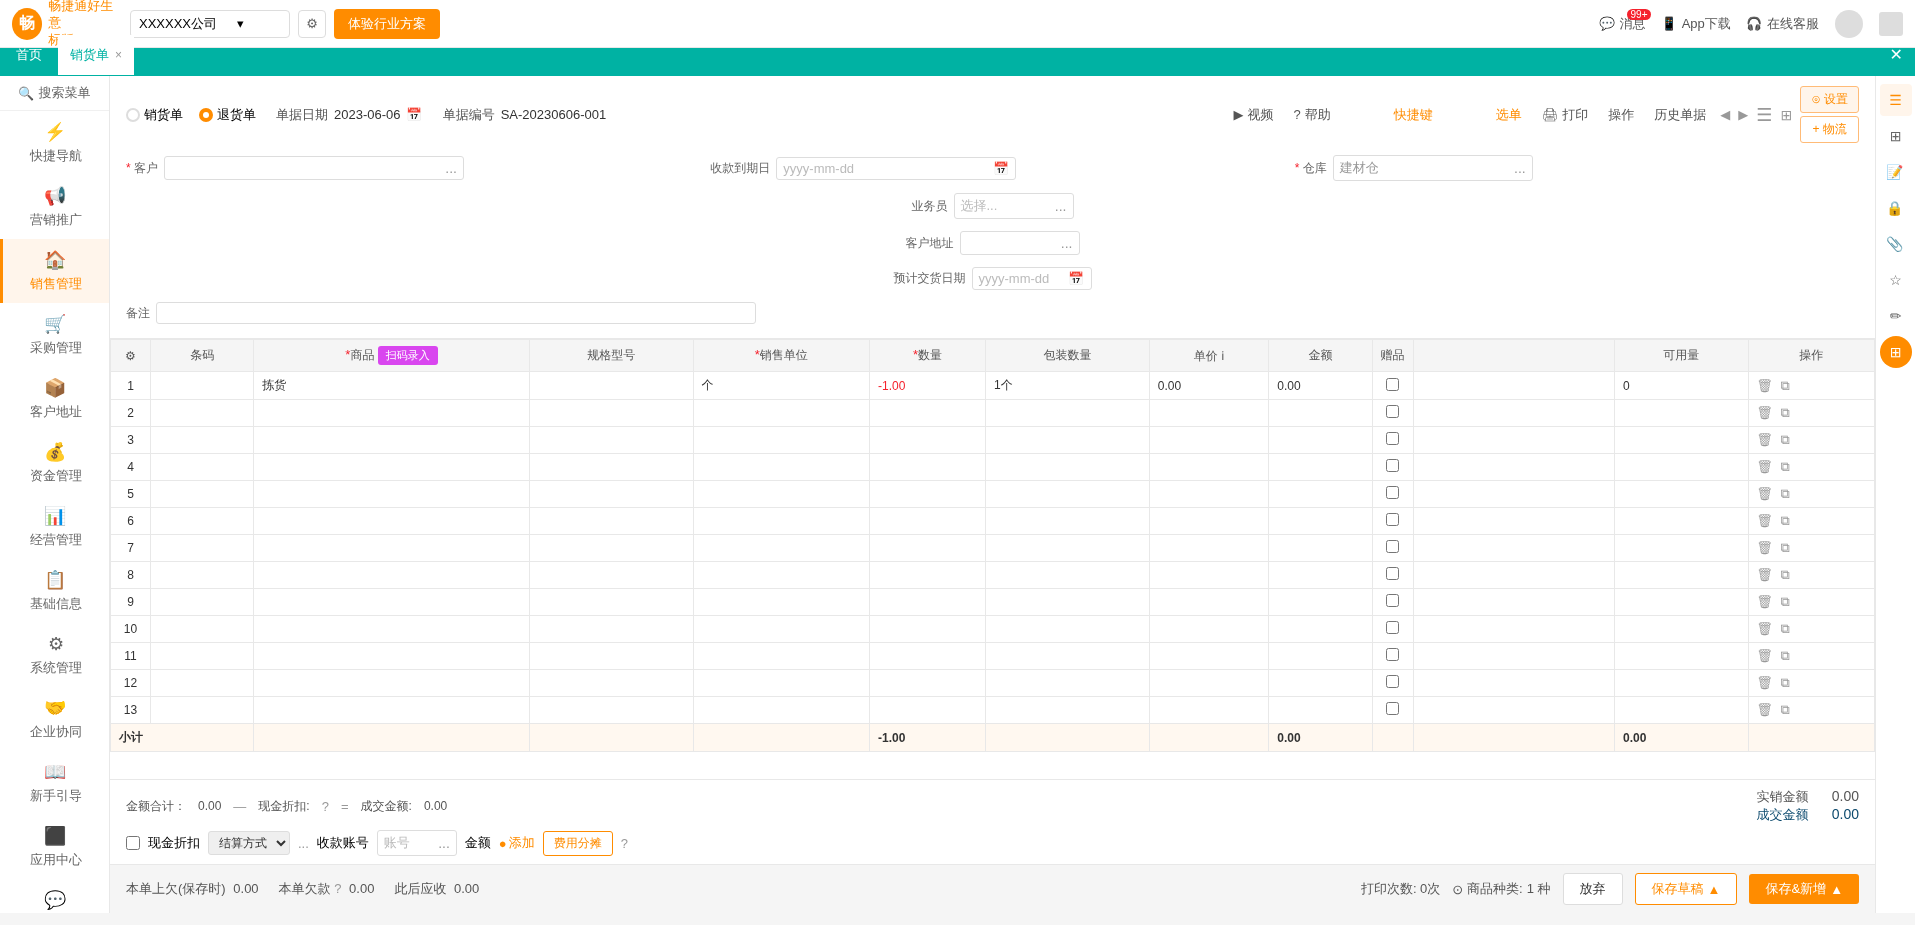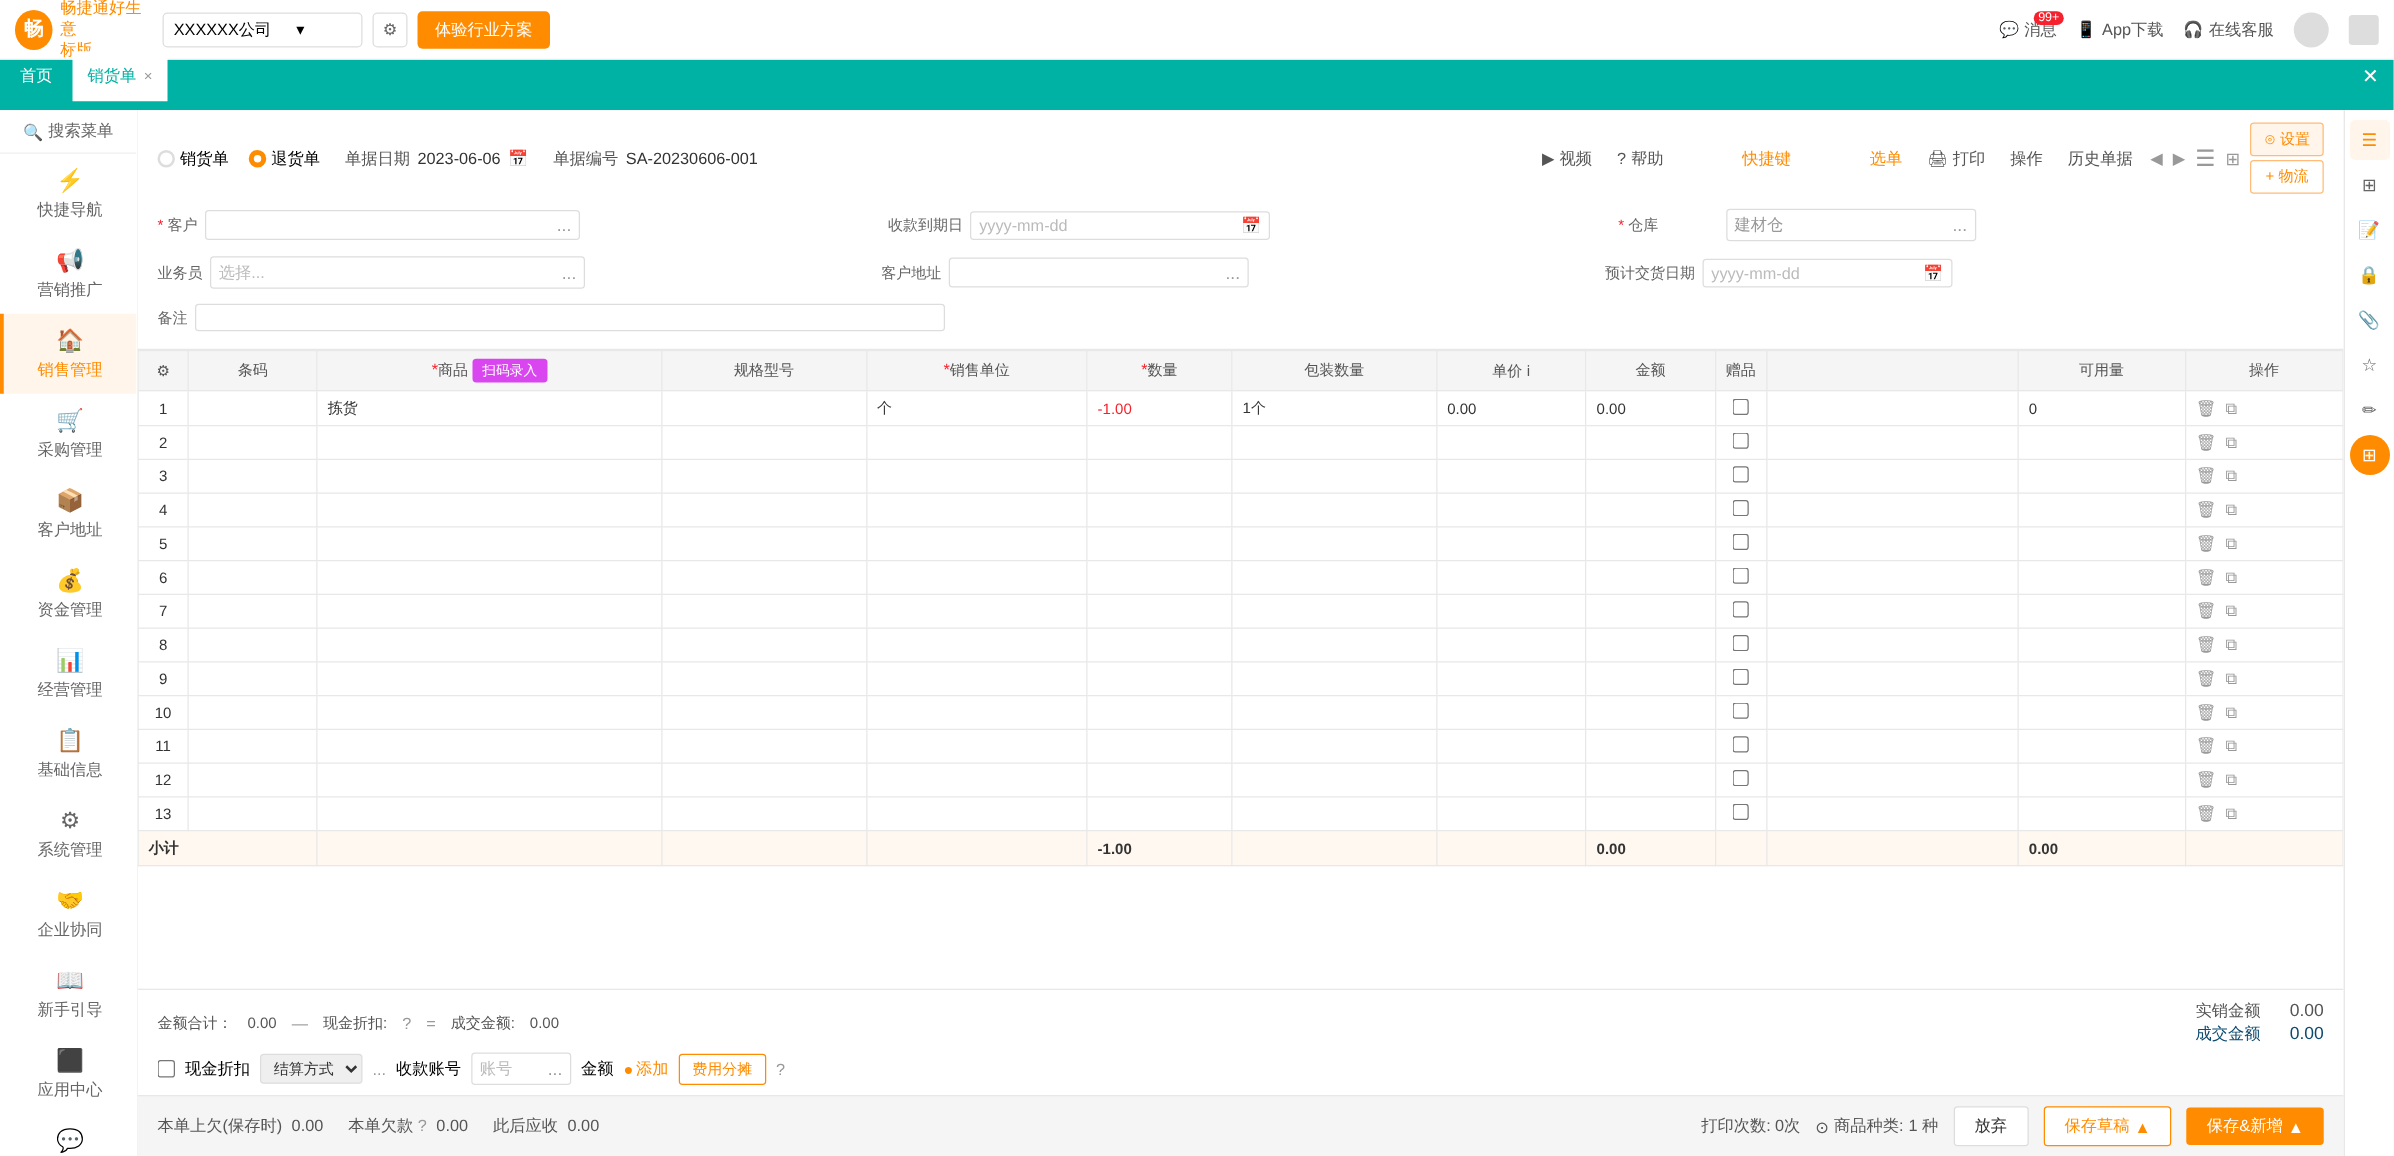--- a/index.html
+++ b/index.html
@@ -12,21 +12,21 @@
     .brand-text { font-size: 11px; color: #ff8c00; line-height: 1.3; }
     .company-selector { display: flex; align-items: center; gap: 20px; border: 1px solid #ddd; border-radius: 4px; padding: 4px 8px; cursor: pointer; min-width: 160px; }
     .gear-btn { width: 28px; height: 28px; border: 1px solid #ddd; border-radius: 4px; display: flex; align-items: center; justify-content: center; cursor: pointer; color: #666; }
     .trial-btn { background: #ff8c00; color: white; border: none; border-radius: 4px; padding: 6px 14px; cursor: pointer; font-size: 13px; }
     .top-right { margin-left: auto; display: flex; align-items: center; gap: 16px; }
     .top-icon-item { display: flex; align-items: center; gap: 4px; cursor: pointer; color: #555; font-size: 12px; position: relative; }
     .badge { background: #f5222d; color: white; border-radius: 10px; font-size: 10px; padding: 0 4px; position: absolute; top: -6px; right: -6px; }
     .avatar { width: 28px; height: 28px; background: #ddd; border-radius: 50%; }
 
     
-    .tab-bar { height: 40px; background: #00b2a3; display: flex; align-items: center; padding: 0 0 15px 0; }
+    .tab-bar { height: 28px; background: #00b2a3; display: flex; align-items: center; padding: 0 0 15px 0; }
     .tab-home { padding: 0 16px; height: 40px; display: flex; align-items: center; color: white; cursor: pointer; font-size: 13px; }
     .tab-active { background: white; color: #00b2a3; height: 40px; display: flex; align-items: center; padding: 0 12px; gap: 6px; font-size: 13px; cursor: pointer; }
     .tab-close { color: #999; font-size: 12px; cursor: pointer; }
     .tab-bar-right { margin-left: auto; padding-right: 12px; }
 
     
     .main-content { display: flex; height: calc(925px - 48px - 40px); }
 
     
     .sidebar { width: 110px; background: white; border-right: 1px solid #e8e8e8; display: flex; flex-direction: column; overflow-y: auto; }
@@ -277,30 +277,30 @@
             <span class="field-dots">...</span>
           </div>
         </div>
         <div class="form-field" style="flex:1;">
           <span class="form-field-label">收款到期日</span>
           <div class="field-input" style="flex:1;max-width:240px;">
             <span style="color:#bbb;">yyyy-mm-dd</span>
             <span>📅</span>
           </div>
         </div>
-        <div class="form-field" style="flex:1;gap:48px;">
+        <div class="form-field" style="flex:1;">
           <span class="form-field-label required">仓库</span>
           <div class="field-input" style="flex:1;max-width:200px;">
             <span>建材仓</span>
             <span class="field-dots">...</span>
           </div>
         </div>
       </div>
 
-      <div class="form-fields-row" style="gap:4px;margin-bottom:4px;">
+      <div class="form-fields-row" style="gap:4px;margin-bottom:4px;flex-direction:column;">
         <div class="form-field" style="flex:1;">
           <span class="form-field-label">业务员</span>
           <div class="field-input" style="flex:1;max-width:300px;">
             <span style="color:#bbb;">选择...</span>
             <span class="field-dots">...</span>
           </div>
         </div>
         <div class="form-field" style="flex:1;">
           <span class="form-field-label">客户地址</span>
           <div class="field-input" style="flex:1;max-width:240px;">

